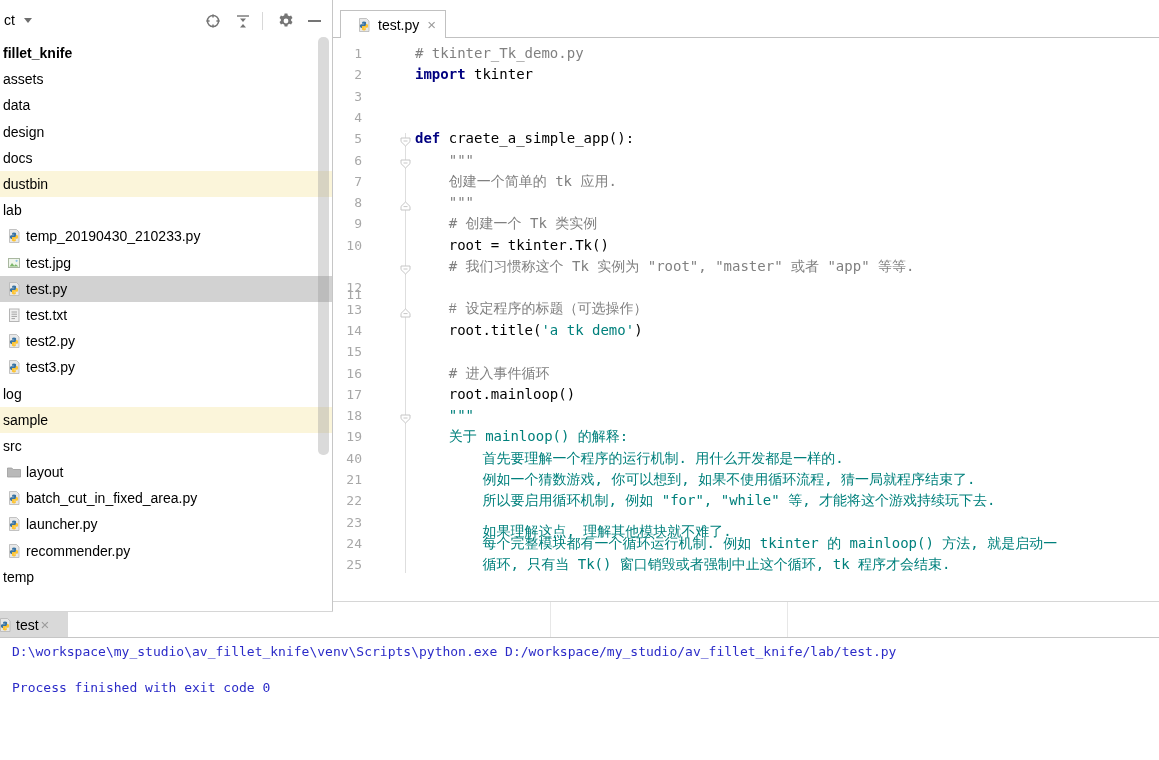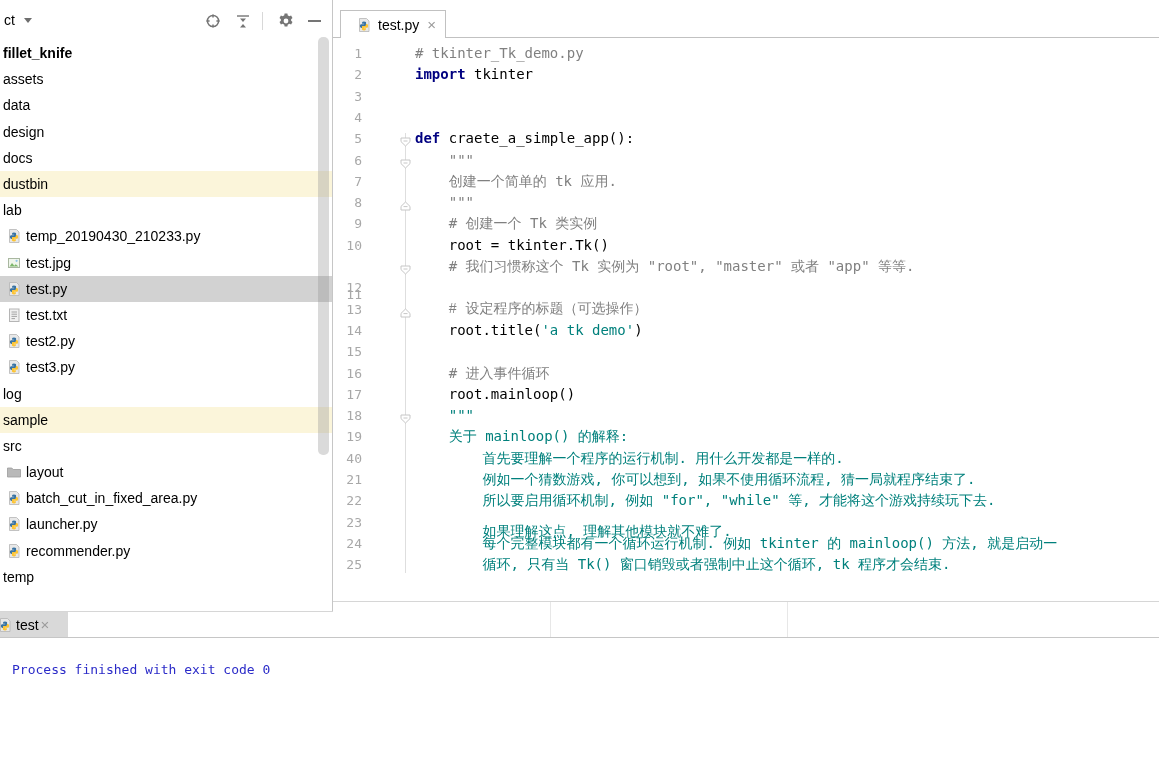--- a/index.html
+++ b/index.html
@@ -304,15 +304,15 @@
   <div class="runtab">
     <span class="ticon"><svg width="16" height="16" viewBox="0 0 16 16">
           <path d="M3.5 1.5h7L13 4v10.5H3.5z" fill="#E8E8E8" stroke="#B5B5B5" stroke-width="0.8"></path>
           <path d="M7.9 4.6c-1.9 0-1.8 1.1-1.8 1.1v1h2v.5H5.2s-1.3 0-1.3 1.9 1.3 1.9 1.3 1.9h.9v-1.1s0-1 1-1h2s1 0 1-1V5.7s.1-1.1-2.2-1.1z" fill="#3873A3"></path>
           <path d="M8.1 13.4c1.9 0 1.8-1.1 1.8-1.1v-1h-2v-.5h2.9s1.3 0 1.3-1.9-1.3-1.9-1.3-1.9h-.9v1.1s0 1-1 1h-2s-1 0-1 1v2.2s-.1 1.1 2.2 1.1z" fill="#FDC433"></path>
         </svg></span>
     <span class="ttl">test</span>
     <span class="xclose">×</span>
   </div>
   <div class="hlineC"></div>
-  <div class="console"><div>&nbsp;</div><div>Process finished with exit code 0</div></div>
+  <div class="console"><div>D:\workspace\my_studio\av_fillet_knife\venv\Scripts\python.exe D:/workspace/my_studio/av_fillet_knife/lab/test.py</div><div>&nbsp;</div><div>Process finished with exit code 0</div></div>
 
 </div>
 
 </body></html>

